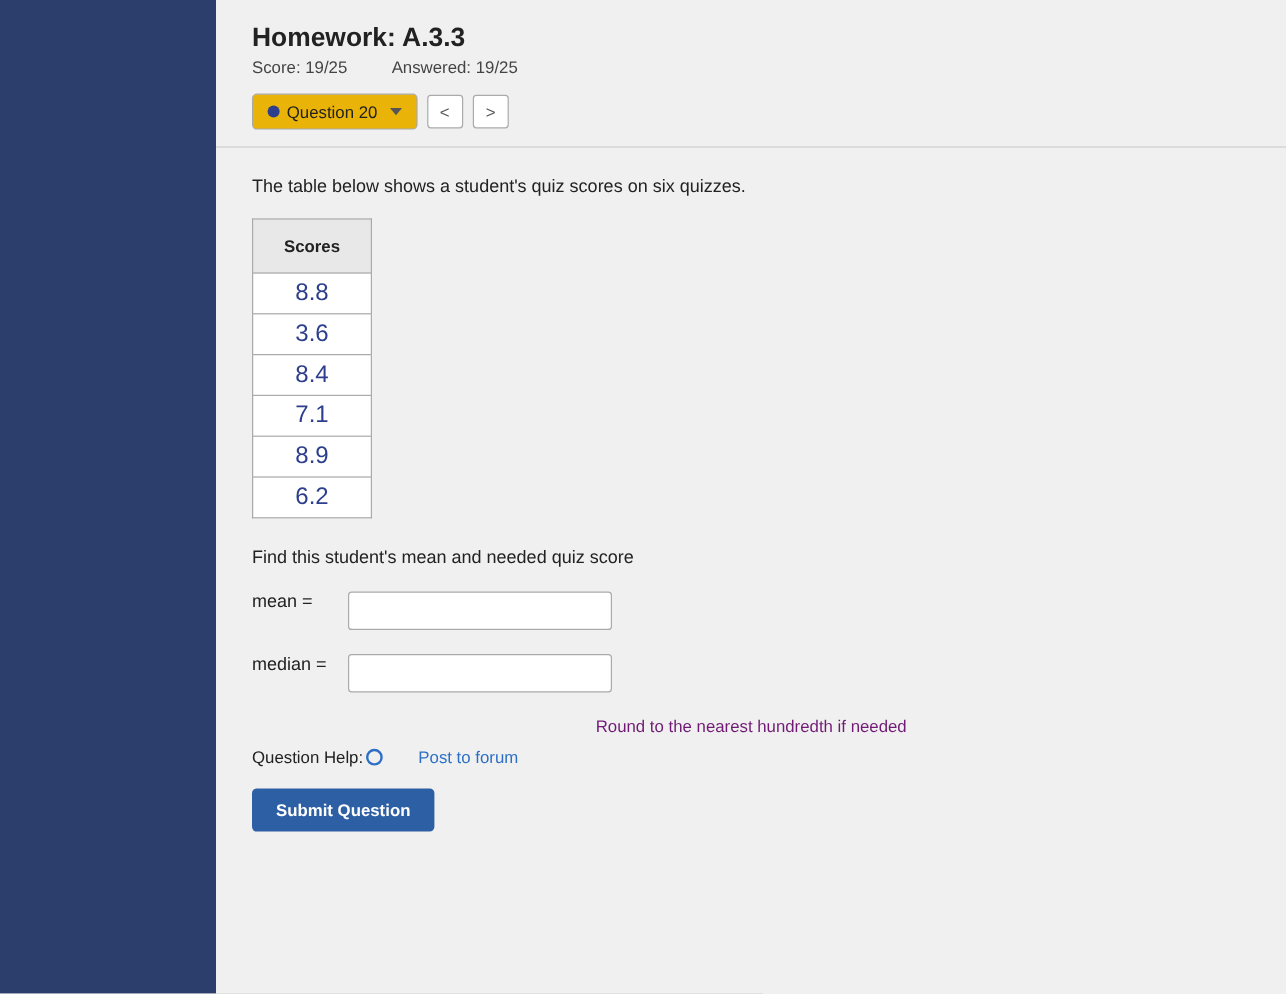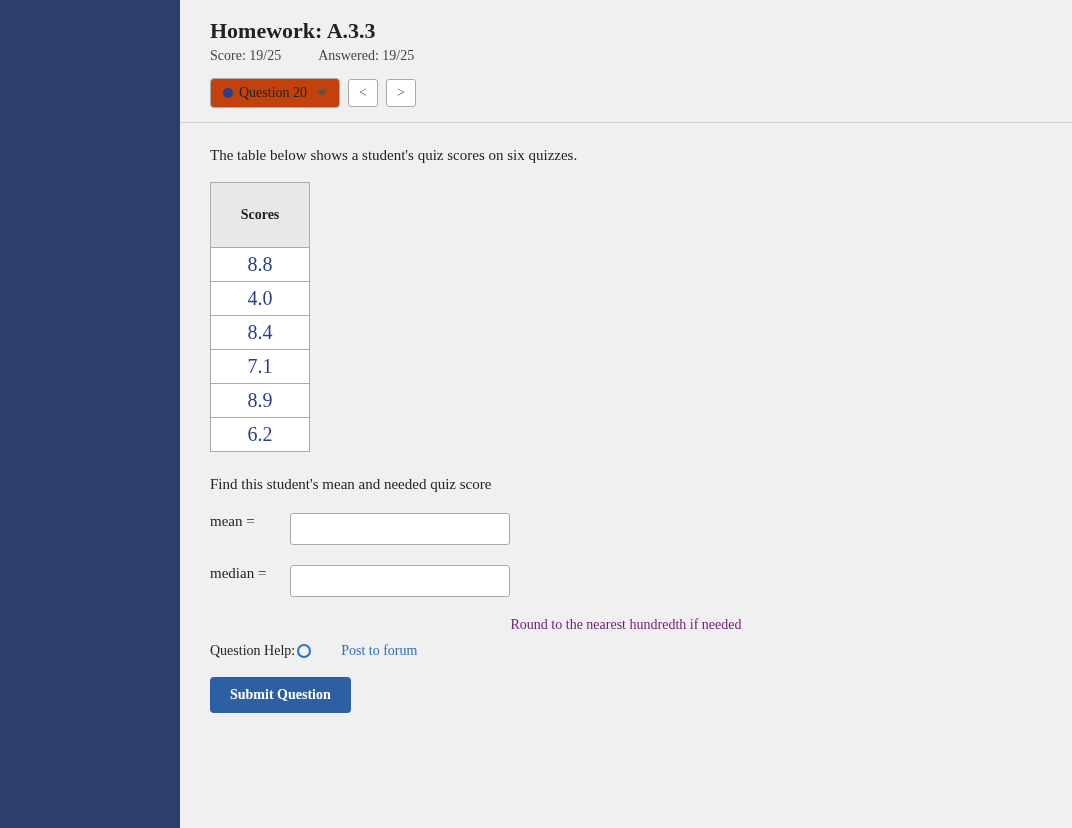--- a/index.html
+++ b/index.html
@@ -1,19 +1,18 @@
 <!DOCTYPE html>
 <html><head>
   <meta charset="utf-8">
   <style>
     * {
       margin: 0;
       padding: 0;
       box-sizing: border-box;
-      font-family: Liberation Serif, serif;
     }
 
     body {
       font-family: Arial, sans-serif;
       background-color: #c8c8c8;
       width: 1072px;
       height: 828px;
       overflow: hidden;
       display: flex;
     }
@@ -58,21 +57,21 @@
       align-items: center;
       gap: 8px;
       margin-top: 14px;
       margin-bottom: 4px;
     }
 
     .question-selector {
       display: flex;
       align-items: center;
       gap: 6px;
-      background: #c2410c;
+      background: #eab308;
       border: 1px solid #aaa;
       border-radius: 4px;
       padding: 6px 12px;
       cursor: pointer;
       font-size: 14px;
       color: #222;
     }
 
     .dot-indicator {
       width: 10px;
@@ -105,21 +104,21 @@
 
     .scores-table {
       border-collapse: collapse;
       margin-bottom: 24px;
       min-width: 100px;
     }
 
     .scores-table th {
       background-color: #e8e8e8;
       border: 1px solid #aaa;
-      padding: 24px 20px;
+      padding: 14px 20px;
       text-align: center;
       font-size: 14px;
       font-weight: bold;
       color: #222;
     }
 
     .scores-table td {
       border: 1px solid #aaa;
       padding: 5px 20px;
       text-align: center;
@@ -239,21 +238,21 @@
       <thead>
         <tr>
           <th>Scores</th>
         </tr>
       </thead>
       <tbody id="scores-tbody">
       <tr>
             <td>8.8</td>
           </tr>
           <tr>
-            <td>4.0</td>
+            <td>3.6</td>
           </tr>
           <tr>
             <td>8.4</td>
           </tr>
           <tr>
             <td>7.1</td>
           </tr>
           <tr>
             <td>8.9</td>
           </tr>

